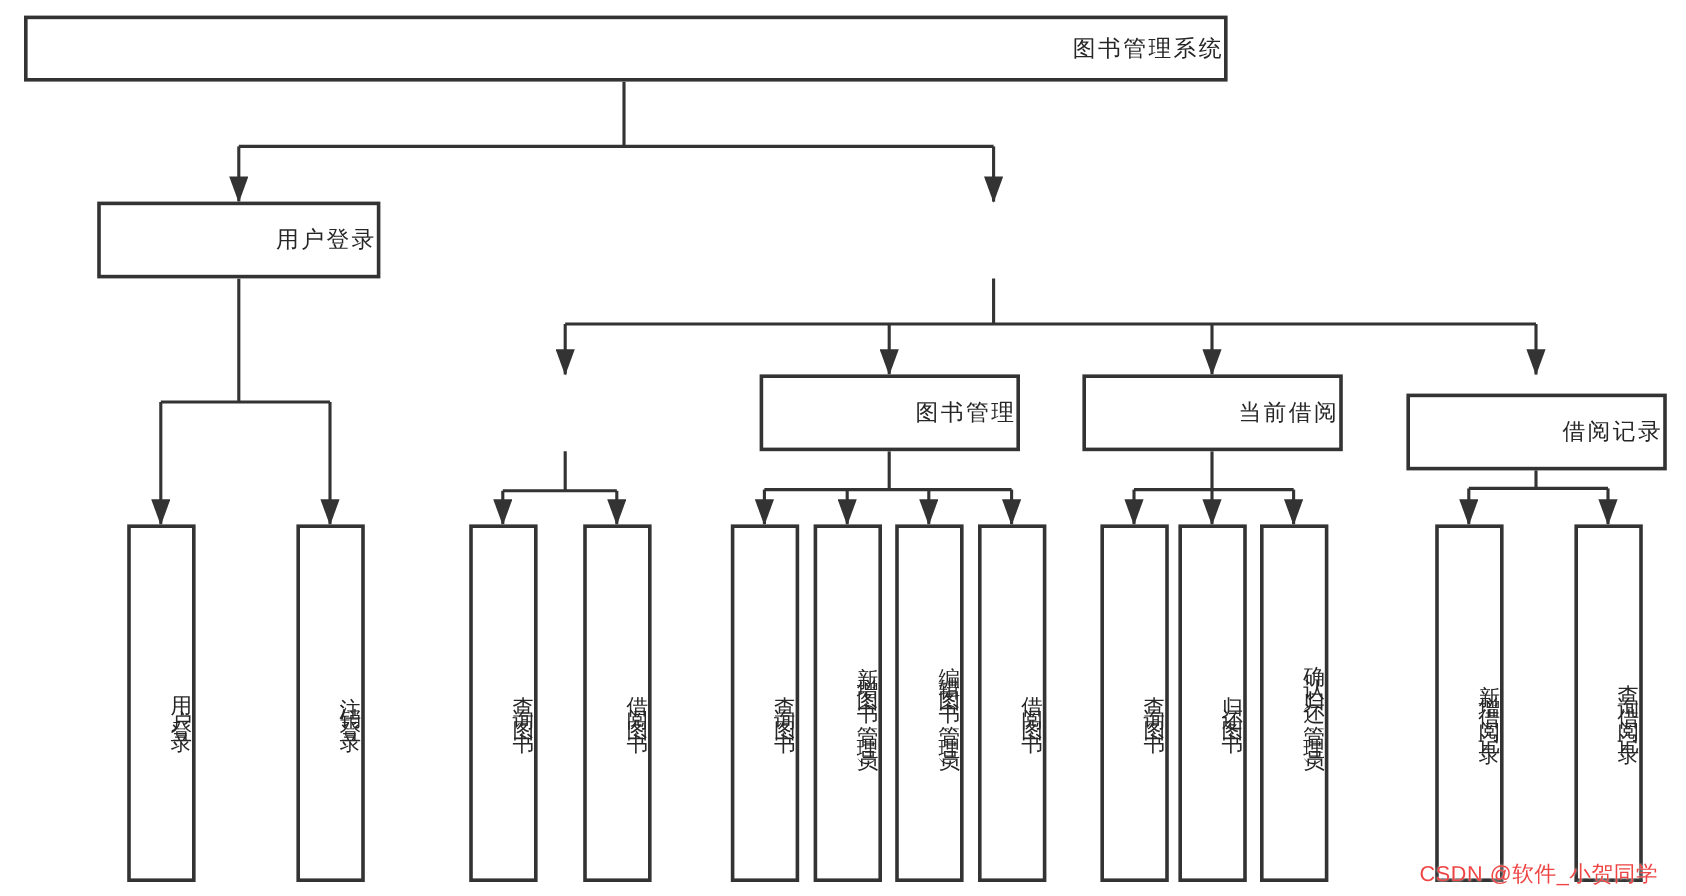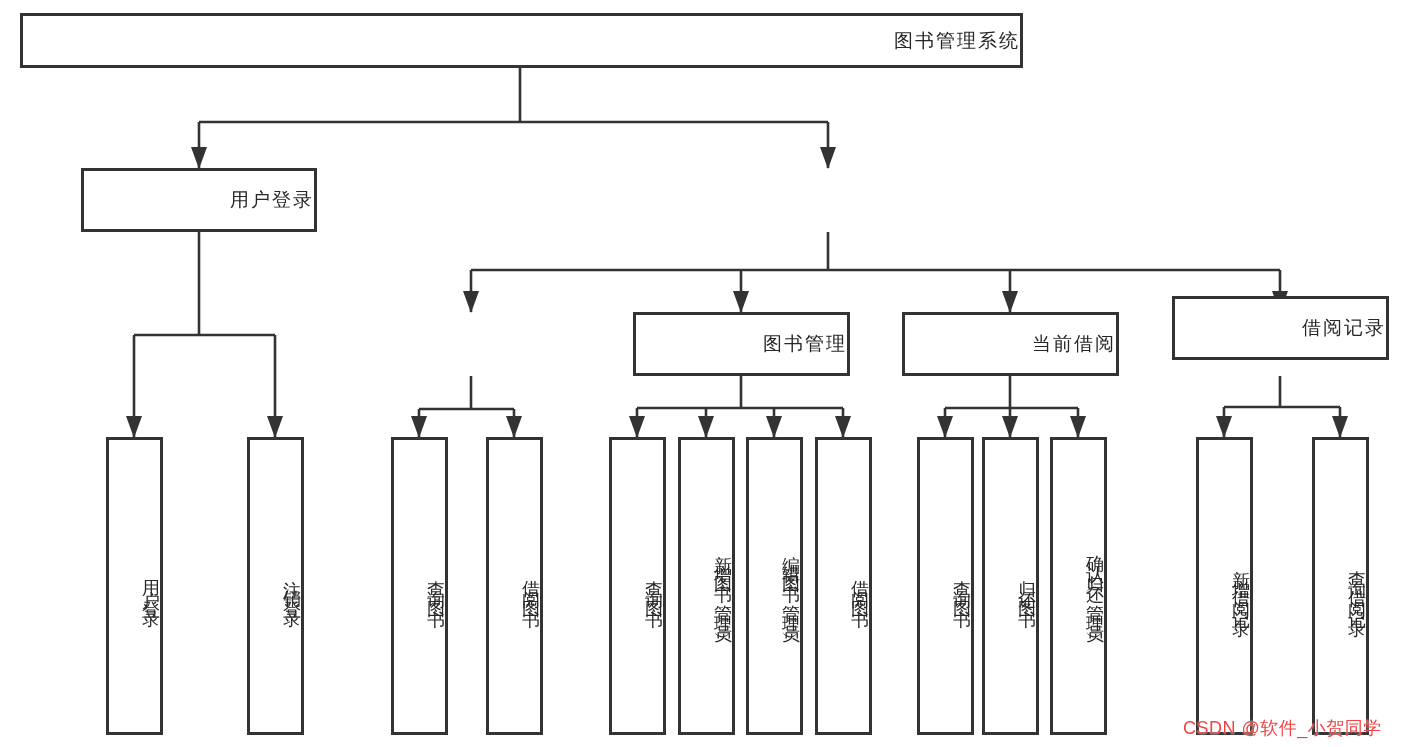--- a/index.html
+++ b/index.html
@@ -117,21 +117,21 @@
   <div class="box" style="left:81px; top:168px; width:236px; height:64px;">
     <span class="hlabel">用户登录</span>
   </div>
 
   <div class="box" style="left:633px; top:312px; width:217px; height:64px;">
     <span class="hlabel">图书管理</span>
   </div>
   <div class="box" style="left:902px; top:312px; width:217px; height:64px;">
     <span class="hlabel">当前借阅</span>
   </div>
-  <div class="box" style="left:1172px; top:296px; width:217px; height:64px;">
+  <div class="box" style="left:1172px; top:328px; width:217px; height:64px;">
     <span class="hlabel">借阅记录</span>
   </div>
 
   <div class="box vbox" style="left:106px;">
     <span class="vlabel">用户登录</span>
   </div>
   <div class="box vbox" style="left:247px;">
     <span class="vlabel">注销登录</span>
   </div>
 

